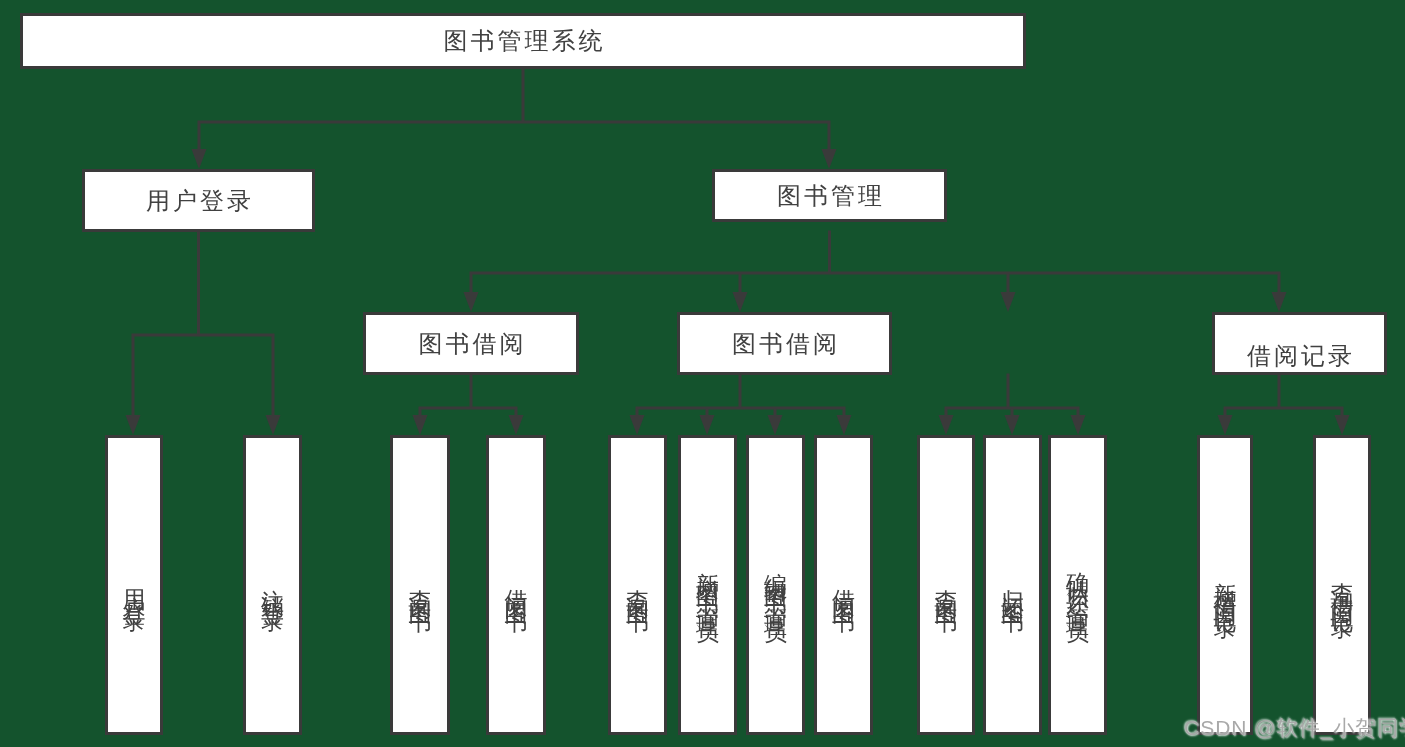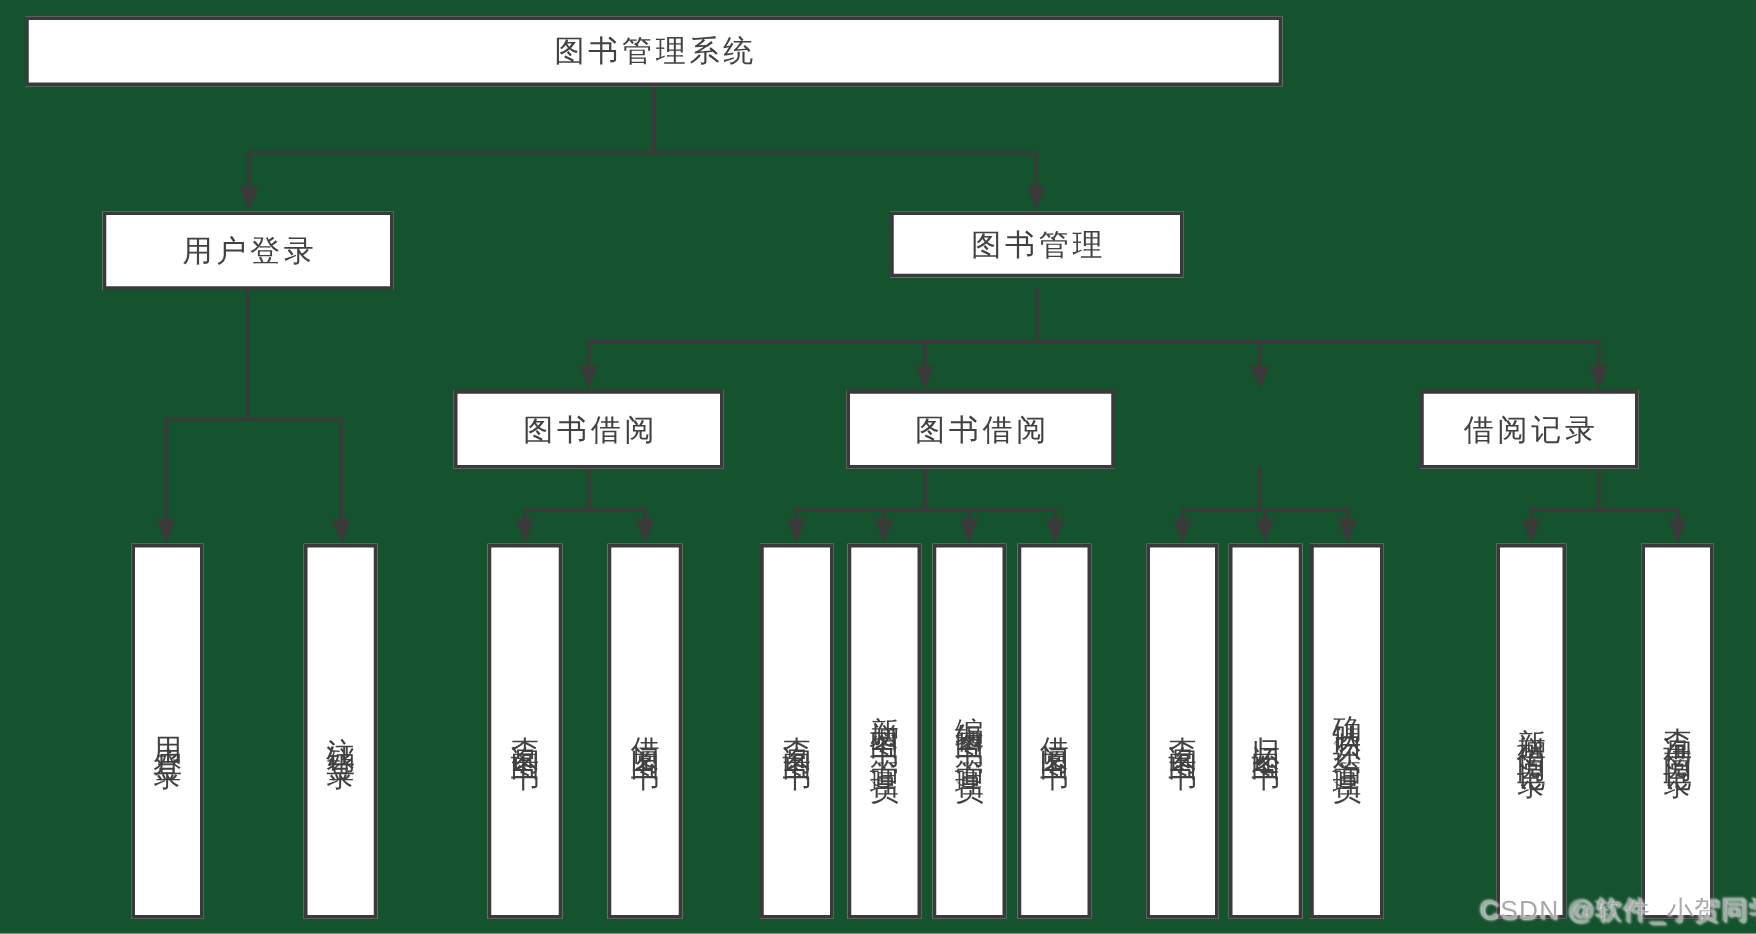--- a/index.html
+++ b/index.html
@@ -37,21 +37,21 @@
     text-indent: 3px;
     white-space: nowrap;
   }
   .root-box   { left: 20px;  top: 13px;  width: 1006px; height: 56px; }
   .lvl2-a     { left: 82px;  top: 169px; width: 233px;  height: 63px; }
   .lvl2-b     { left: 712px; top: 169px; width: 235px;  height: 53px; }
   .lvl3       { top: 312px; height: 63px; }
   .lvl3-a     { left: 363px;  width: 216px; }
   .lvl3-b     { left: 632px;  width: 215px; margin-left: 45px; }
   .lvl3-c     { left: 901px;  width: 214px; }
-  .lvl3-d     { left: 1136px; width: 175px; }
+  .lvl3-d     { left: 1212px; width: 175px; align-items: flex-end; }
   .leaf {
     top: 435px;
     height: 300px;
   }
   .vtext {
     writing-mode: vertical-rl;
     text-orientation: mixed;
     font-size: 23px;
     line-height: 1;
     letter-spacing: 7px;

